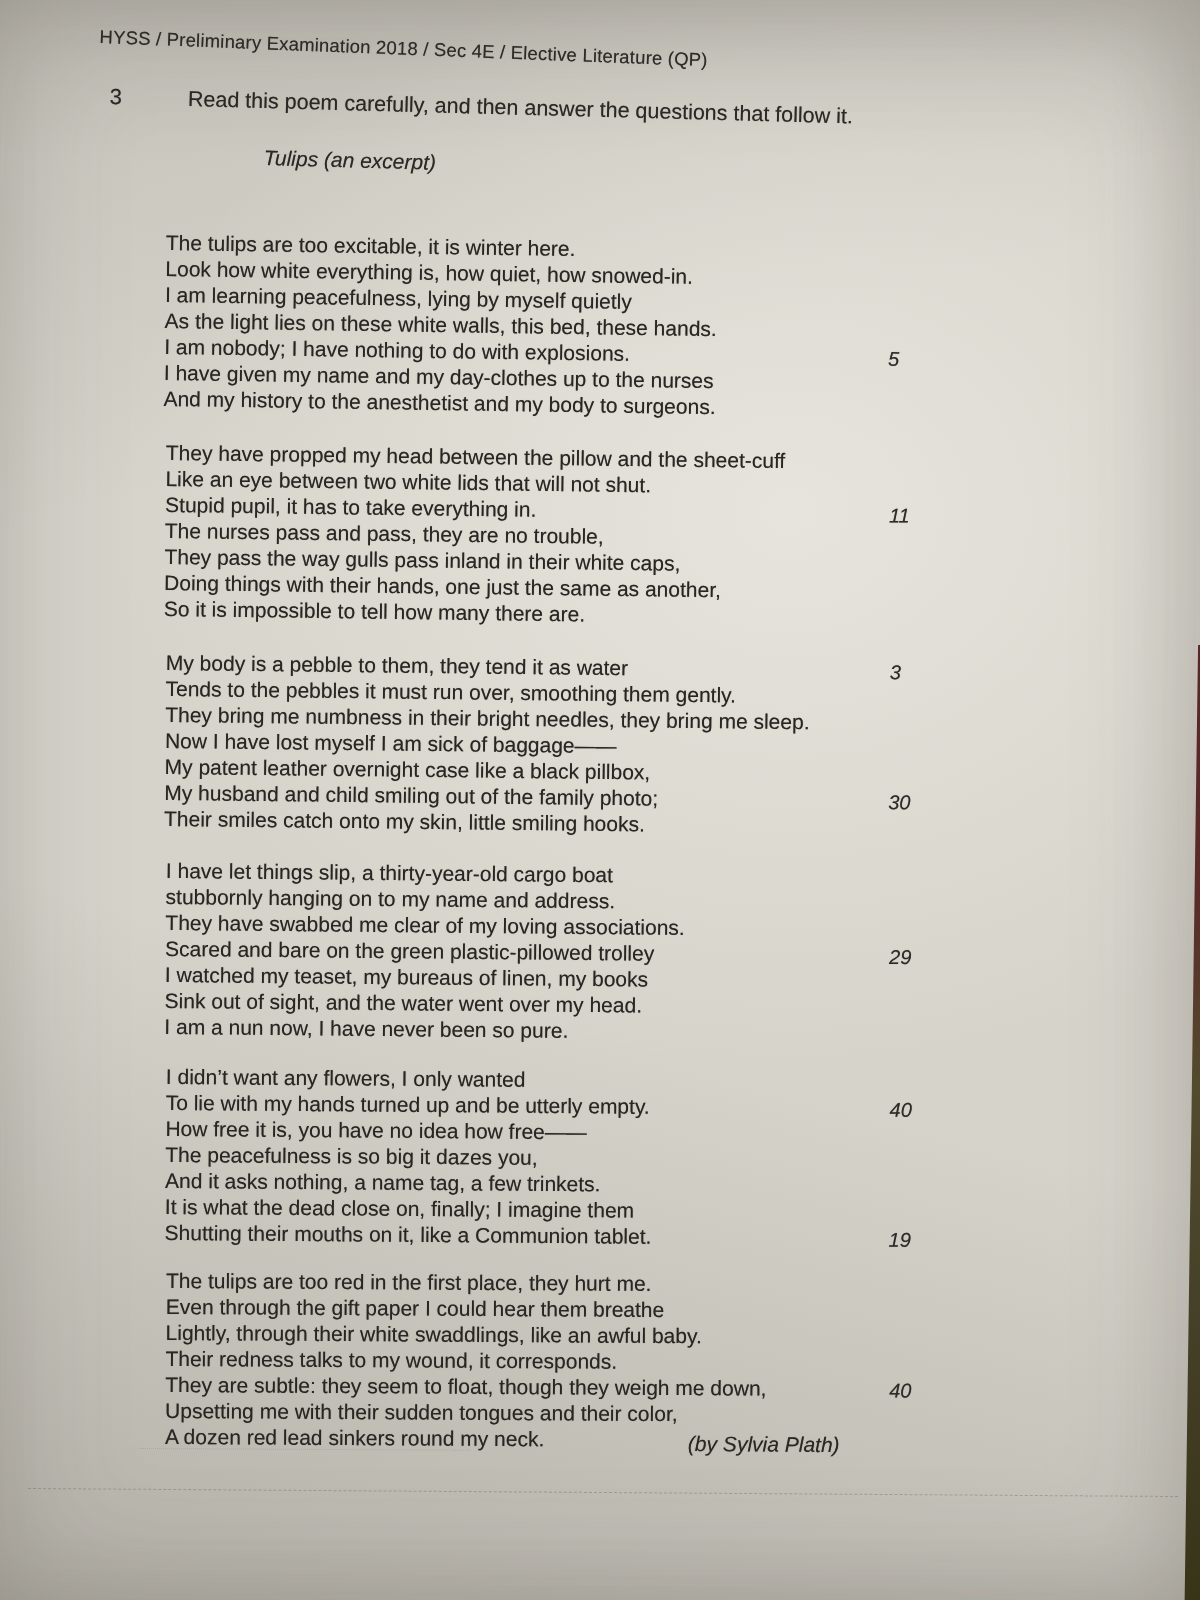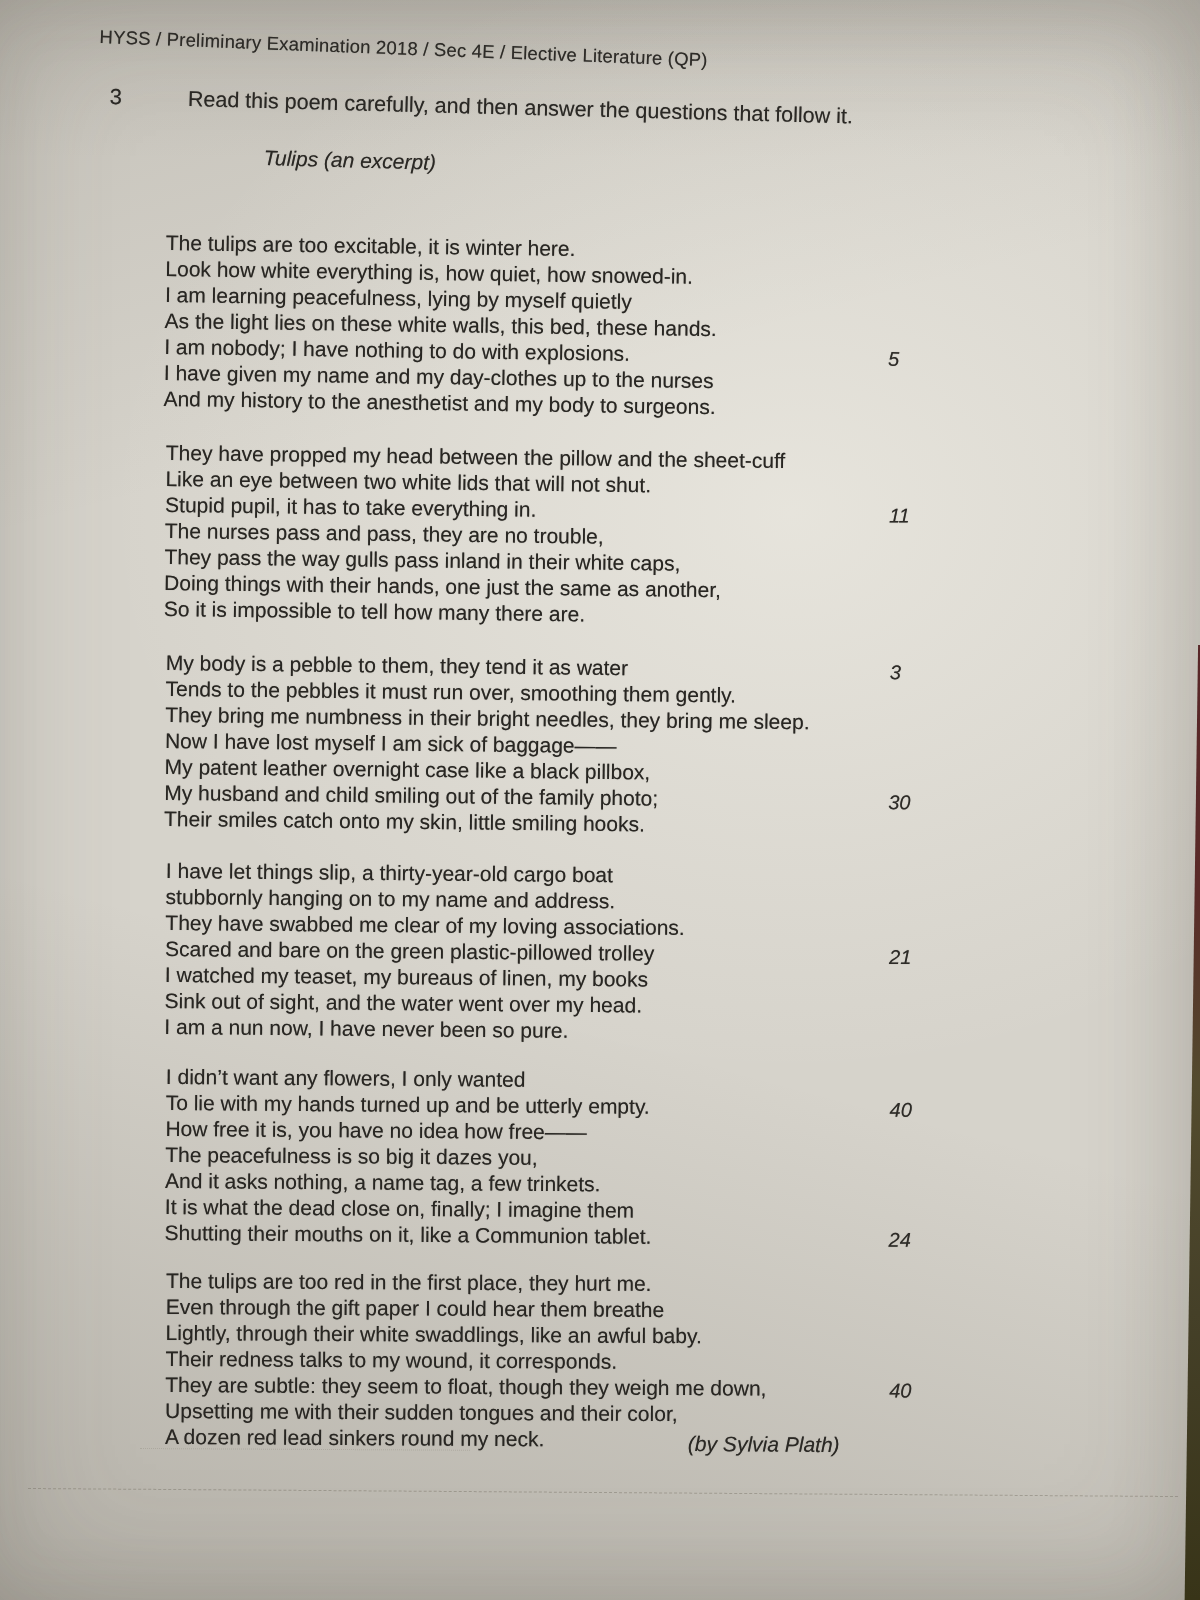--- a/index.html
+++ b/index.html
@@ -111,33 +111,33 @@
         <div class="line"><span>They bring me numbness in their bright needles, they bring me sleep.</span></div>
         <div class="line"><span>Now I have lost myself I am sick of baggage——</span></div>
         <div class="line"><span>My patent leather overnight case like a black pillbox,</span></div>
         <div class="line"><span>My husband and child smiling out of the family photo;</span><span class="num">30</span></div>
         <div class="line"><span>Their smiles catch onto my skin, little smiling hooks.</span></div>
       </div>
       <div class="stanza">
         <div class="line"><span>I have let things slip, a thirty-year-old cargo boat</span></div>
         <div class="line"><span>stubbornly hanging on to my name and address.</span></div>
         <div class="line"><span>They have swabbed me clear of my loving associations.</span></div>
-        <div class="line"><span>Scared and bare on the green plastic-pillowed trolley</span><span class="num">21</span></div>
+        <div class="line"><span>Scared and bare on the green plastic-pillowed trolley</span><span class="num">29</span></div>
         <div class="line"><span>I watched my teaset, my bureaus of linen, my books</span></div>
         <div class="line"><span>Sink out of sight, and the water went over my head.</span></div>
         <div class="line"><span>I am a nun now, I have never been so pure.</span></div>
       </div>
       <div class="stanza">
         <div class="line"><span>I didn’t want any flowers, I only wanted</span></div>
         <div class="line"><span>To lie with my hands turned up and be utterly empty.</span><span class="num">40</span></div>
         <div class="line"><span>How free it is, you have no idea how free——</span></div>
         <div class="line"><span>The peacefulness is so big it dazes you,</span></div>
         <div class="line"><span>And it asks nothing, a name tag, a few trinkets.</span></div>
         <div class="line"><span>It is what the dead close on, finally; I imagine them</span></div>
-        <div class="line"><span>Shutting their mouths on it, like a Communion tablet.</span><span class="num">24</span></div>
+        <div class="line"><span>Shutting their mouths on it, like a Communion tablet.</span><span class="num">19</span></div>
       </div>
       <div class="stanza">
         <div class="line"><span>The tulips are too red in the first place, they hurt me.</span></div>
         <div class="line"><span>Even through the gift paper I could hear them breathe</span></div>
         <div class="line"><span>Lightly, through their white swaddlings, like an awful baby.</span></div>
         <div class="line"><span>Their redness talks to my wound, it corresponds.</span></div>
         <div class="line"><span>They are subtle: they seem to float, though they weigh me down,</span><span class="num">40</span></div>
         <div class="line"><span>Upsetting me with their sudden tongues and their color,</span></div>
         <div class="line"><span>A dozen red lead sinkers round my neck.</span></div>
       </div>

